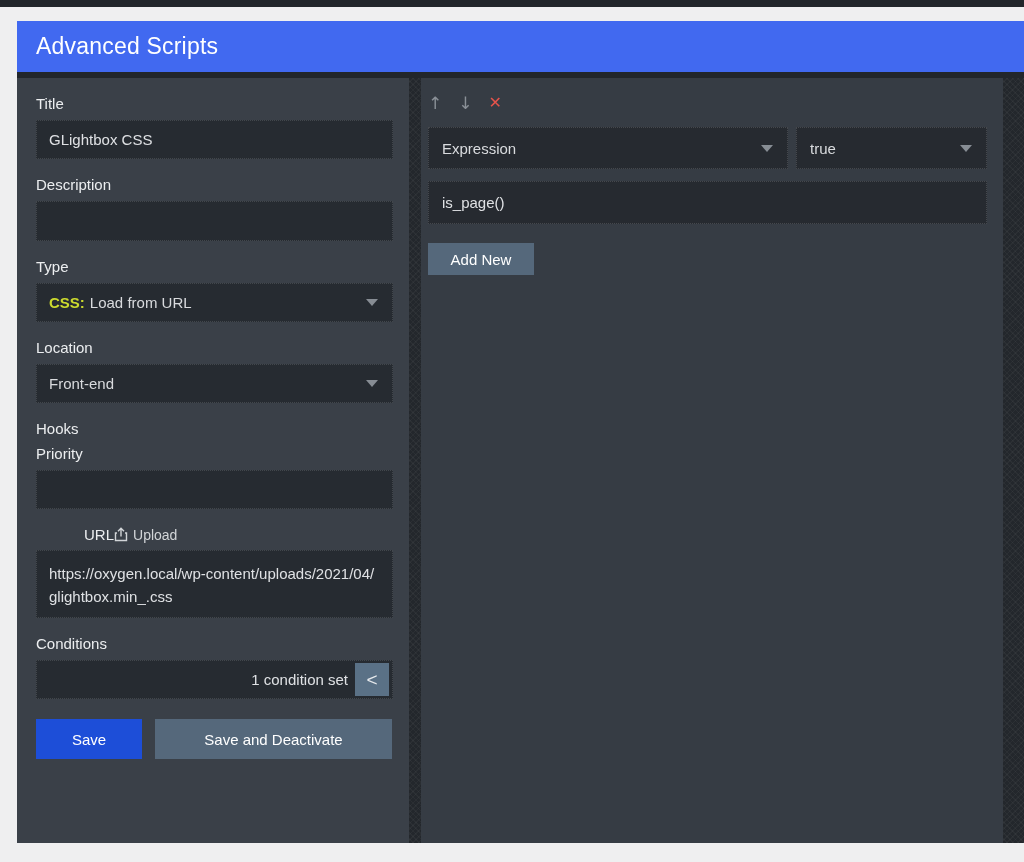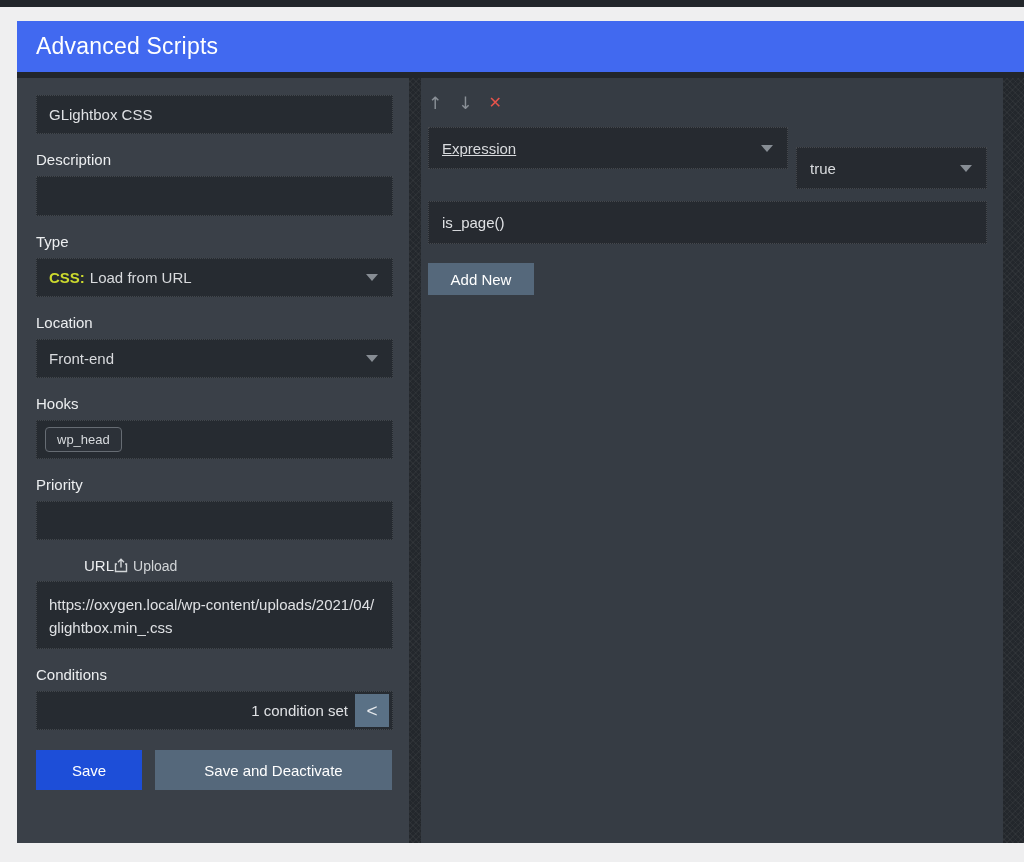--- a/index.html
+++ b/index.html
@@ -162,22 +162,22 @@
   .cond-dd {
     height: 42px;
     background: #262a30;
     border: 1px dotted rgba(255,255,255,0.14);
     display: flex; align-items: center;
     padding: 0 14px 0 13px;
     color: #d9dbde; font-size: 15px;
     cursor: pointer;
   }
   .cond-dd .dd-value { flex: 1; }
-  .cond-dd-type { width: 360px; text-decoration: underline; }
-  .cond-dd-state { width: 191px; margin-top: 20px; }
+  .cond-dd-type { width: 360px; }
+  .cond-dd-state { width: 191px; }
   .cond-expression {
     width: 559px; height: 43px;
     background: #262a30;
     border: 1px dotted rgba(255,255,255,0.14);
     display: flex; align-items: center;
     padding: 0 13px;
     color: #dfe1e4; font-size: 15px;
     margin-bottom: 19px;
   }
   .btn-add-new {
@@ -193,41 +193,39 @@
 <div class="modal">
 
   <div class="modal-header">
     <div class="modal-title">Advanced Scripts</div>
   </div>
 
   <div class="modal-body">
 
     <div class="left-panel">
 
+      <span class="field-label">Title</span>
       <div class="input">GLightbox CSS</div>
 
       <span class="field-label">Description</span>
       <div class="textarea textarea-desc"></div>
 
       <span class="field-label">Type</span>
       <div class="dropdown">
         <span class="dd-value"><span class="value-prefix">CSS:</span><span>Load from URL</span></span>
         <span class="chevron-down"></span>
       </div>
 
       <span class="field-label">Location</span>
       <div class="dropdown">
         <span class="dd-value">Front-end</span>
         <span class="chevron-down"></span>
       </div>
 
       <span class="field-label">Hooks</span>
-      <div class="input hooks-field">
-        <span class="tag-chip">wp_head</span>
-      </div>
 
       <span class="field-label">Priority</span>
       <div class="input"></div>
 
       <div class="field-row-label">
         <span class="field-label" style="margin-bottom:0">URL</span>
         <span class="upload-link">
           <svg width="14" height="15" viewBox="0 0 14 15">
             <path d="M3 6 H1.5 V13.5 H12.5 V6 H11" fill="none" stroke="#d2d5d8" stroke-width="1.4"></path>
             <path d="M7 9.5 V1.5 M4 4.2 L7 1.2 L10 4.2" fill="none" stroke="#d2d5d8" stroke-width="1.4"></path>

